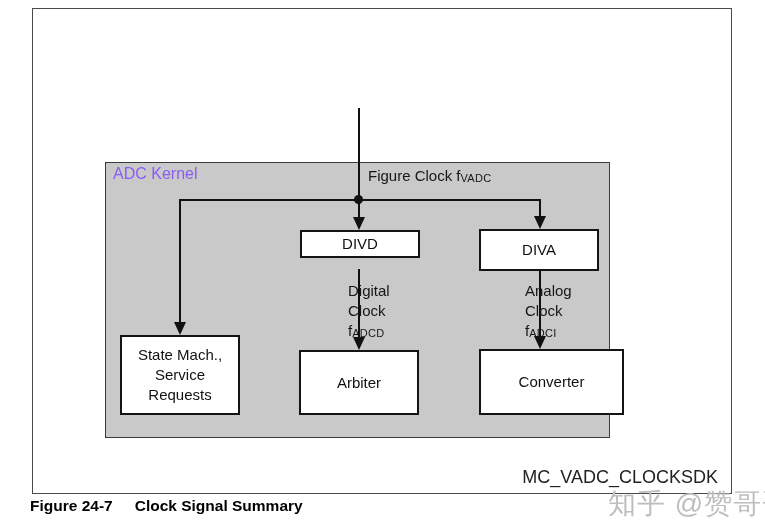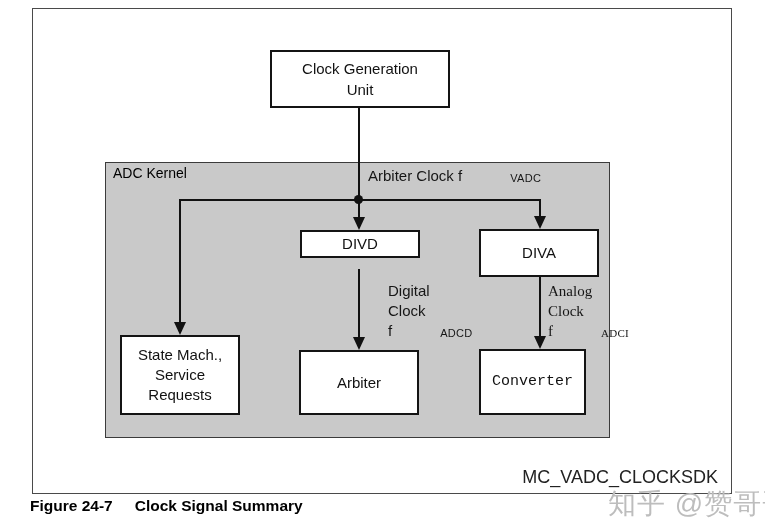--- a/index.html
+++ b/index.html
@@ -28,45 +28,45 @@
     position: absolute;
     left: 105px; top: 162px;
     width: 505px; height: 276px;
     background: #c9c9c9;
     border: 1.5px solid #3b3b3b;
     box-sizing: border-box;
   }
   .kernel-label {
     position: absolute;
     left: 113px; top: 165px;
-    font-size: 14px;
-    color: #000000;
+    font-size: 16px;
+    color: #8b5cf6;
     white-space: nowrap;
   }
   
   .block {
     position: absolute;
     background: #ffffff;
     border: 2px solid #141414;
     box-sizing: border-box;
     display: flex;
     flex-direction: column;
     align-items: center;
     justify-content: center;
     font-size: 15px;
     line-height: 20px;
     text-align: center;
     color: #111;
   }
   .cgu       { left: 270px; top: 50px;  width: 180px; height: 58px; line-height: 21px; }
   .divd      { left: 300px; top: 230px; width: 120px; height: 28px; }
-  .diva      { left: 479px; top: 229px; width: 120px; height: 48px; text-align: center; }
+  .diva      { left: 479px; top: 229px; width: 120px; height: 42px; text-align: center; }
   .statemach { left: 120px; top: 335px; width: 120px; height: 80px; }
   .arbiter   { left: 299px; top: 350px; width: 120px; height: 65px; }
-  .converter { left: 479px; top: 349px; width: 107px; height: 66px; font-family: Liberation Mono, monospace; }
+  .converter { left: 479px; top: 349px; width: 145px; height: 66px; }
   
   .line {
     position: absolute;
     background: #111111;
   }
   .l-cgu-down   { left: 358px; top: 108px; width: 2px; height: 111px; }
   .l-horizontal { left: 179px; top: 199px; width: 362px; height: 2px; }
   .l-left-down  { left: 179px; top: 199px; width: 2px; height: 125px; }
   .l-right-down { left: 539px; top: 199px; width: 2px; height: 19px; }
   .l-divd-arb   { left: 358px; top: 269px; width: 2px; height: 69px; }
@@ -94,27 +94,26 @@
   .a-converter { left: 534px; top: 336px; }
   
   .sig {
     position: absolute;
     font-size: 15px;
     line-height: 20px;
     color: #161616;
     white-space: nowrap;
   }
   .module-clock { left: 368px; top: 166px; }
-  .digital      { left: 388px; top: 281px; }
-  .analog       { left: 548px; top: 281px; font-family: Liberation Serif, serif; }
+  .digital      { left: 348px; top: 281px; }
+  .analog       { left: 525px; top: 281px; }
   .sub {
     font-size: 11px;
     letter-spacing: 0.3px;
     vertical-align: -1px;
-    padding-left: 48px;
   }
   
   .diagram-id {
     position: absolute;
     left: 453px; top: 467px;
     width: 265px;
     text-align: right;
     font-size: 18px;
     color: #222;
     white-space: nowrap;
@@ -139,44 +138,40 @@
     letter-spacing: 1px;
   }
 </style>
 </head>
 <body>
 
 <div id="canvas">
 
   <div class="frame"></div>
 
-  <div class="block cgu">
-    <div>Clock Generation</div>
-    <div>Unit</div>
-  </div>
 
   <div class="kernel"></div>
   <div class="kernel-label">ADC Kernel</div>
 
   <div class="line l-cgu-down"></div>
   <div class="line l-horizontal"></div>
   <div class="line l-left-down"></div>
   <div class="line l-right-down"></div>
   <div class="line l-divd-arb"></div>
   <div class="line l-diva-conv"></div>
   <div class="dot"></div>
 
   <div class="arrow a-divd"></div>
   <div class="arrow a-diva"></div>
   <div class="arrow a-statemach"></div>
   <div class="arrow a-arbiter"></div>
   <div class="arrow a-converter"></div>
 
   <div class="sig module-clock">
-    <span>Arbiter Clock f</span><span class="sub">VADC</span>
+    <span>Figure Clock f</span><span class="sub">VADC</span>
   </div>
 
   <div class="sig digital">
     <div>Digital</div>
     <div>Clock</div>
     <div><span>f</span><span class="sub">ADCD</span></div>
   </div>
 
   <div class="sig analog">
     <div>Analog</div>

